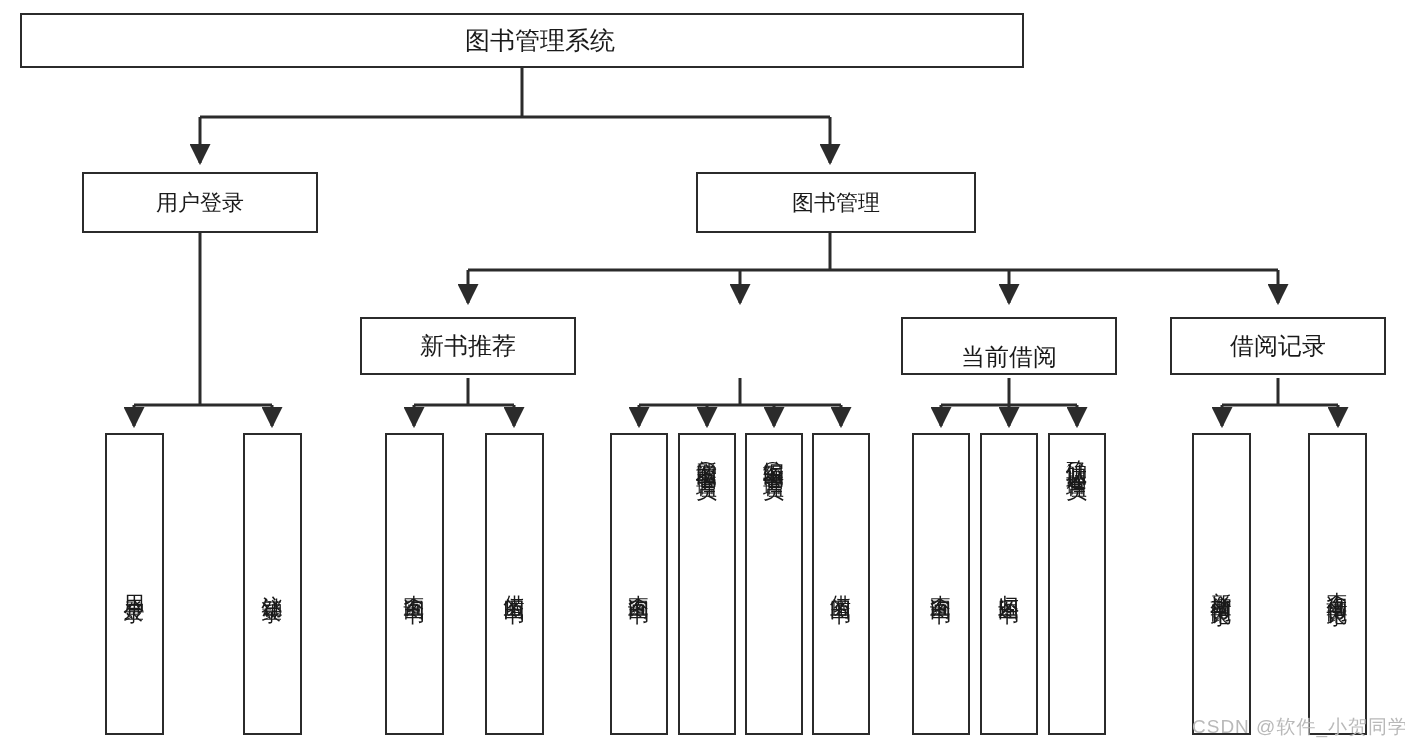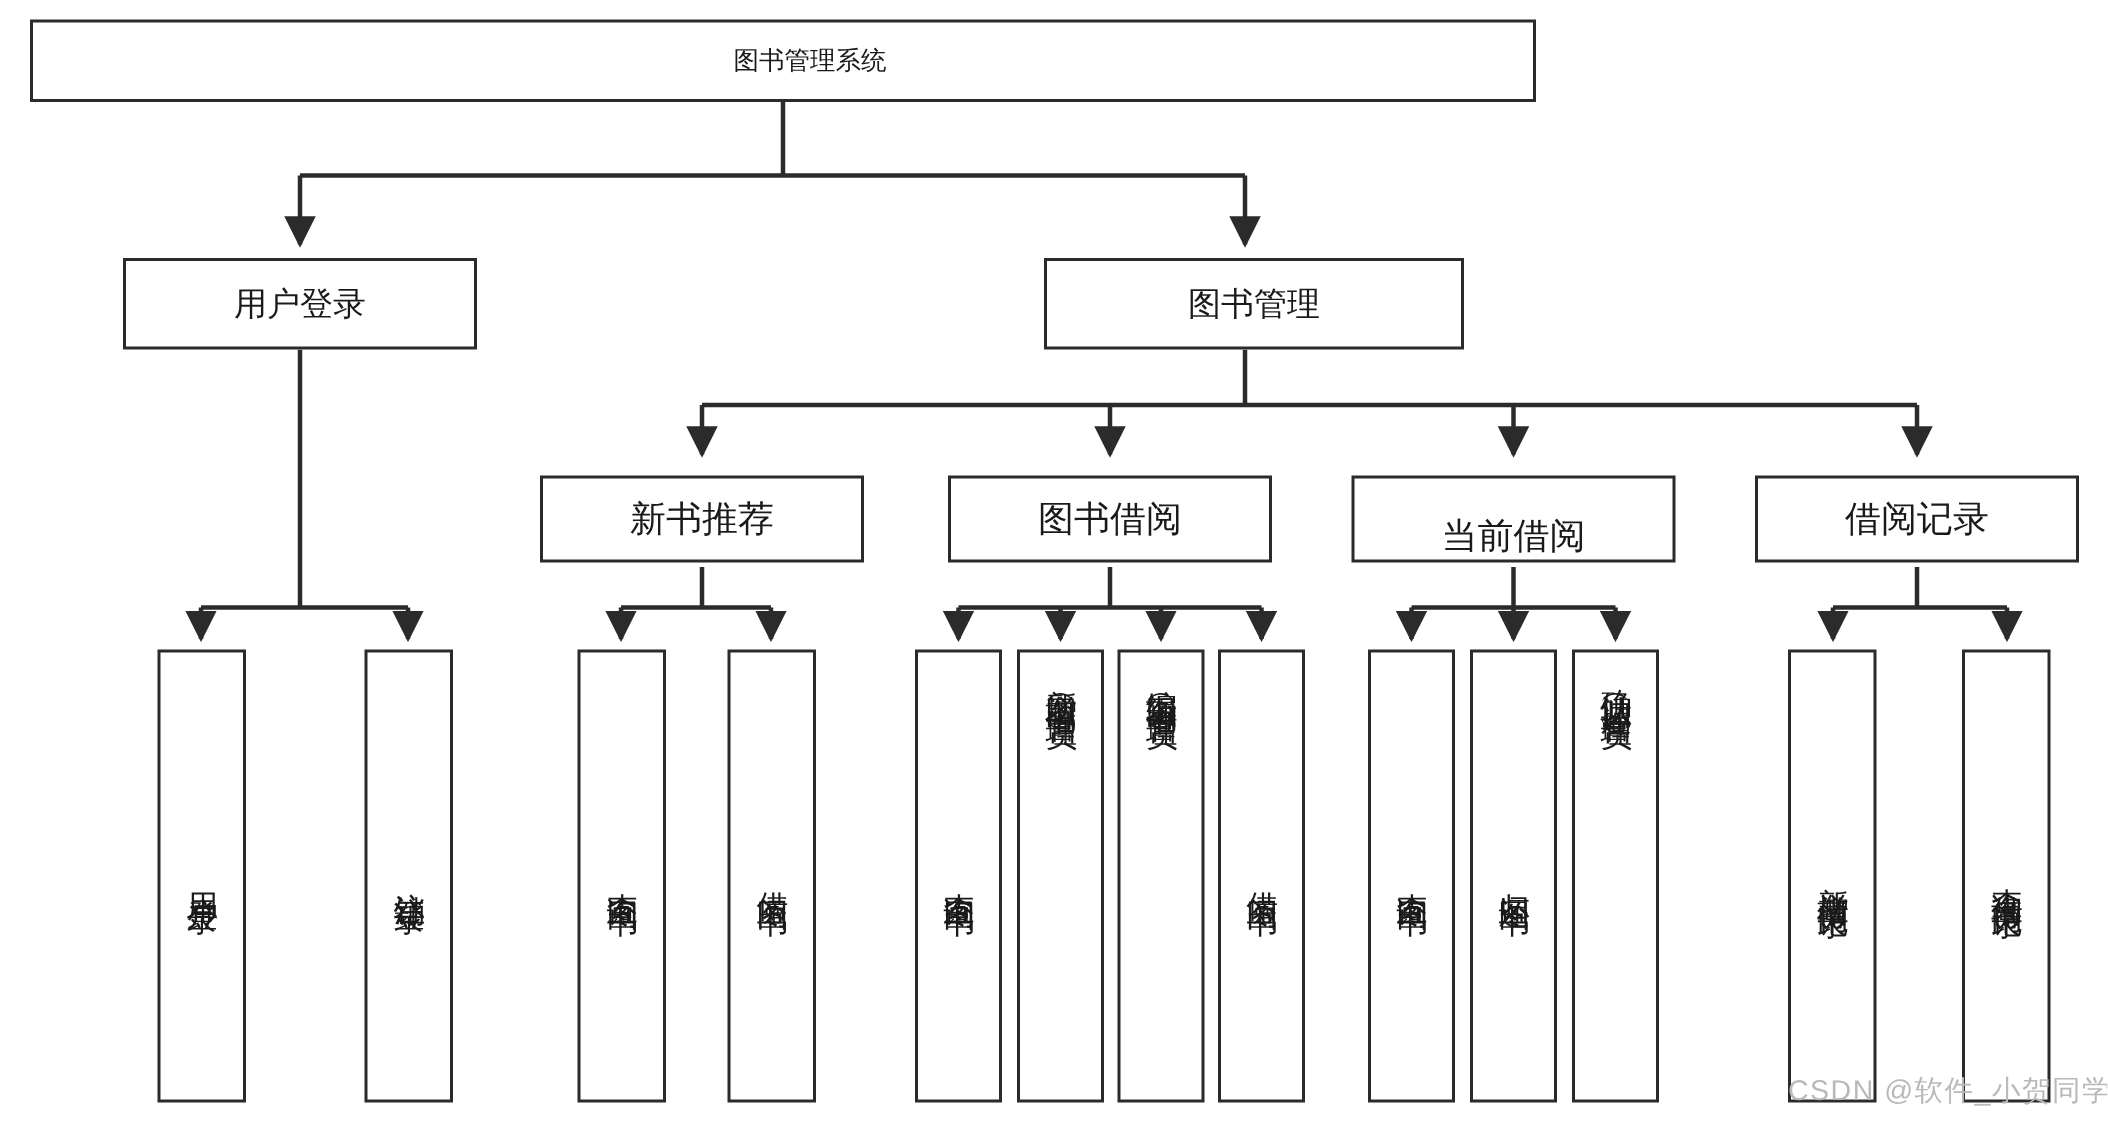--- a/index.html
+++ b/index.html
@@ -30,21 +30,21 @@
     position: absolute;
     box-sizing: border-box;
     background: #ffffff;
     border: 2px solid #2b2b2b;
     display: flex;
     align-items: center;
     justify-content: center;
     color: #1a1a1a;
   }
   .node.root {
-    font-size: 17px;
+    font-size: 25px;
     padding-left: 36px;
   }
   .node.lvl2 {
     font-size: 22px;
   }
   .node.lvl3 {
     font-size: 24px;
   }
   .node.leaf {
     align-items: flex-start;
@@ -141,23 +141,20 @@
   <div class="node lvl2" style="left:82px; top:172px; width:236px; height:61px;">
     <span>用户登录</span>
   </div>
   <div class="node lvl2" style="left:696px; top:172px; width:280px; height:61px;">
     <span>图书管理</span>
   </div>
 
   <div class="node lvl3" style="left:360px; top:317px; width:216px; height:58px;">
     <span>新书推荐</span>
   </div>
-  <div class="node lvl3" style="left:632px; top:317px; width:216px; height:58px;">
-    <span>图书借阅</span>
-  </div>
   <div class="node lvl3" style="left:901px; top:317px; width:216px; height:58px;align-items:flex-end;">
     <span>当前借阅</span>
   </div>
   <div class="node lvl3" style="left:1170px; top:317px; width:216px; height:58px;">
     <span>借阅记录</span>
   </div>
 
   <div class="node leaf" style="left:105px; top:433px; width:59px; height:302px;">
     <div class="leaf-inner">
         <span class="vlabel">用户登录</span>

